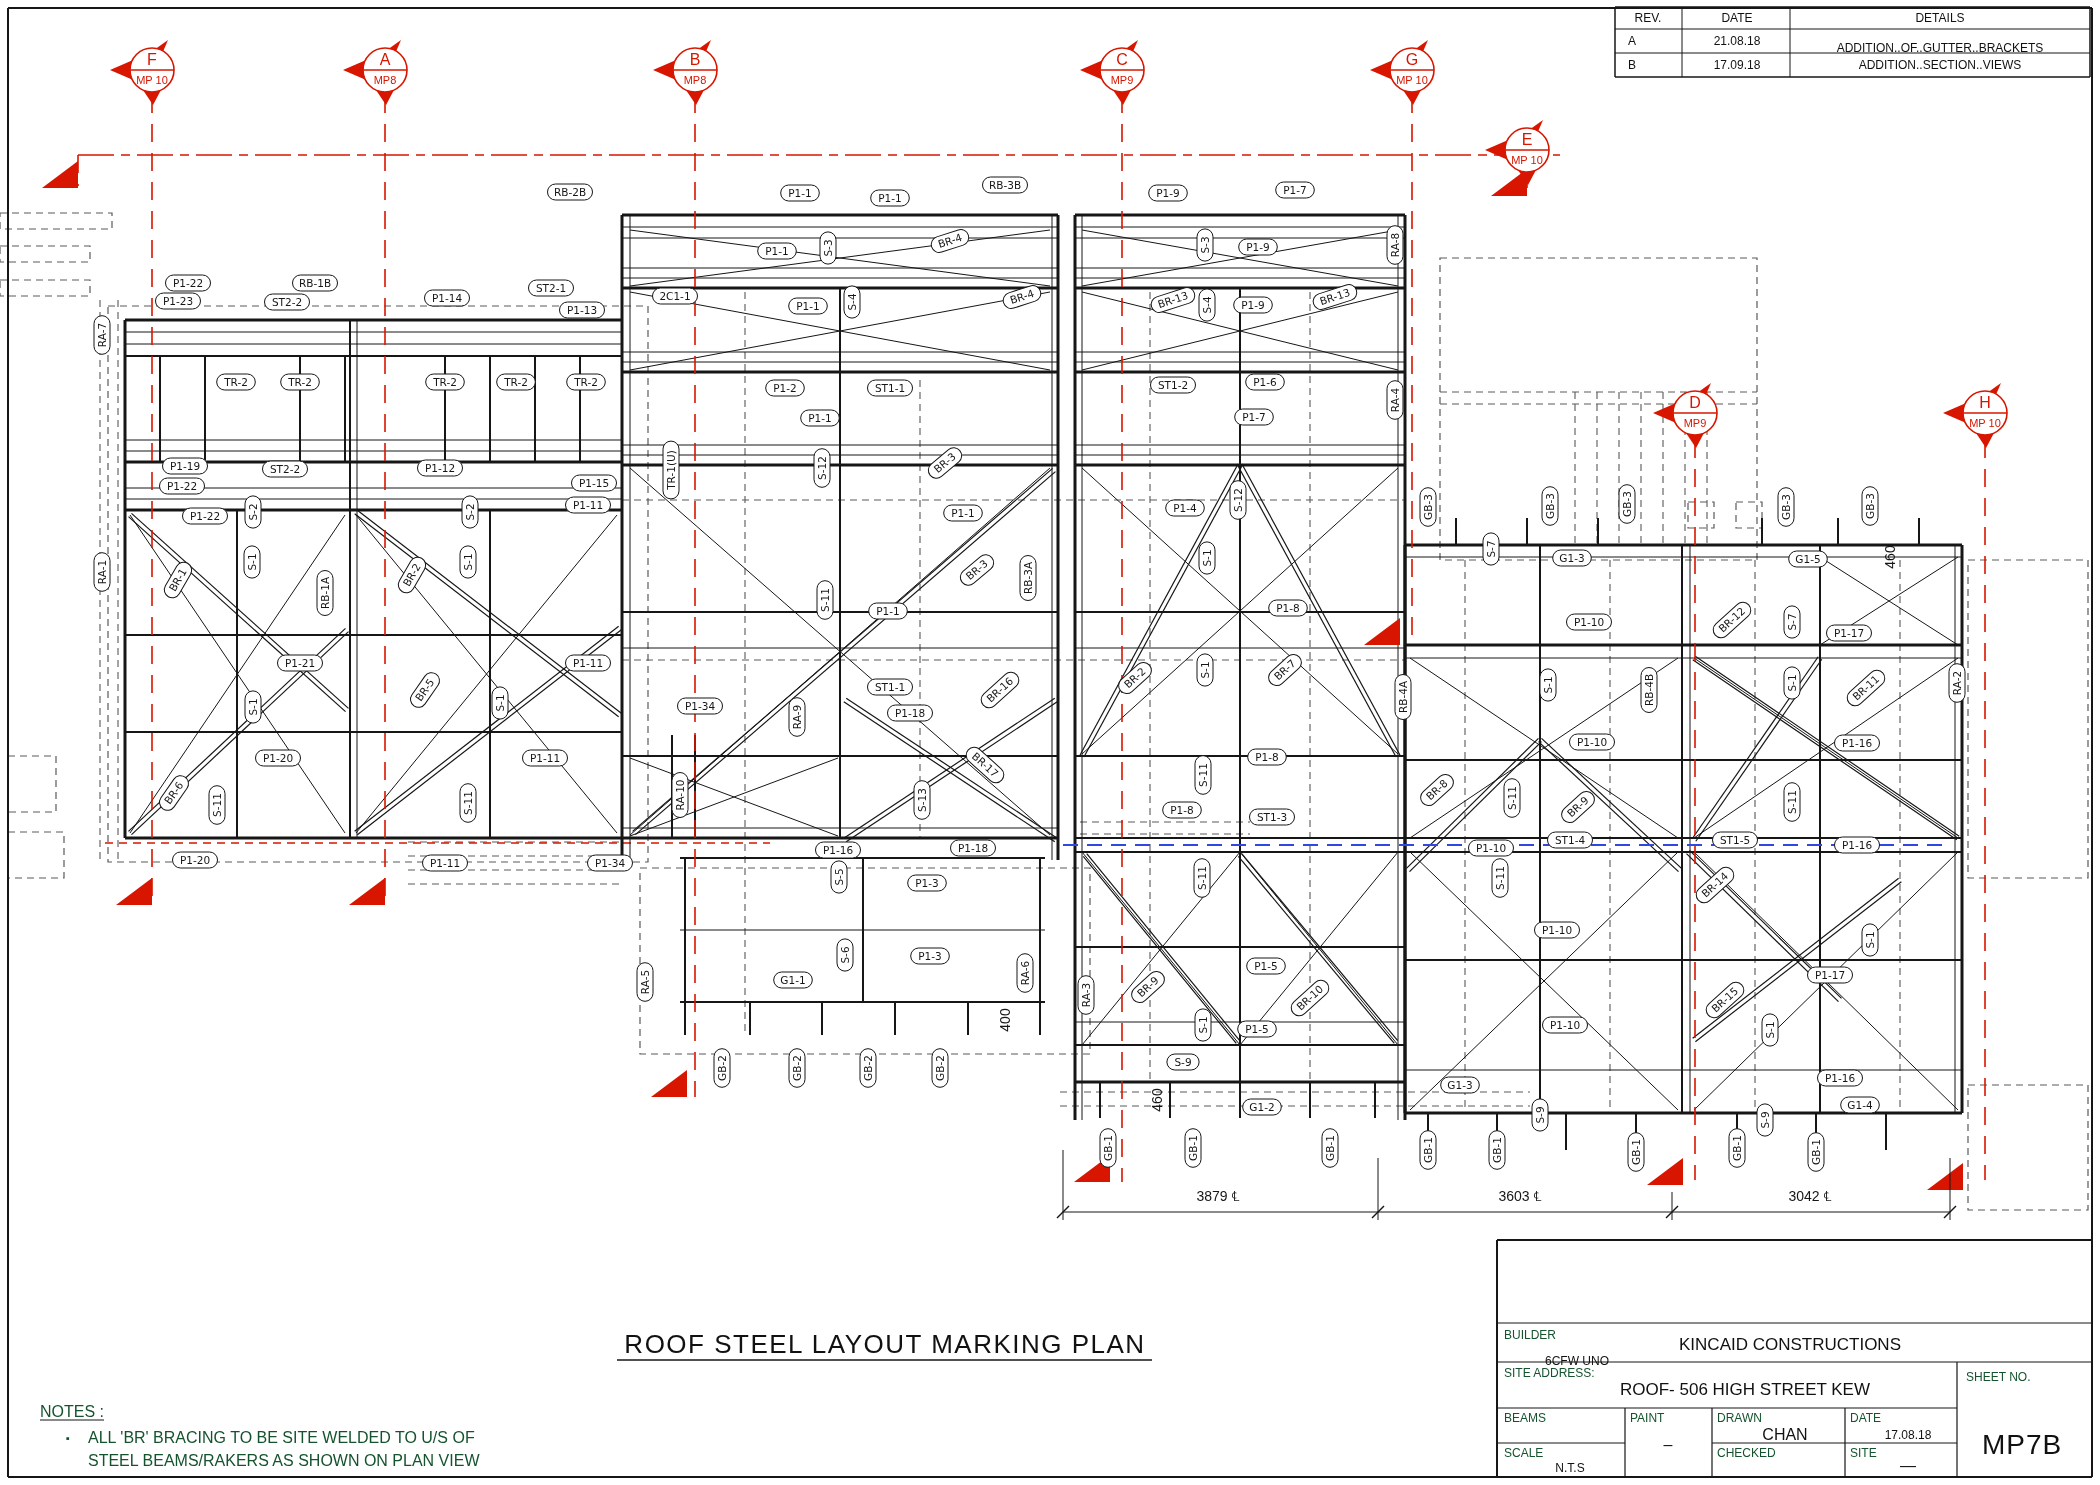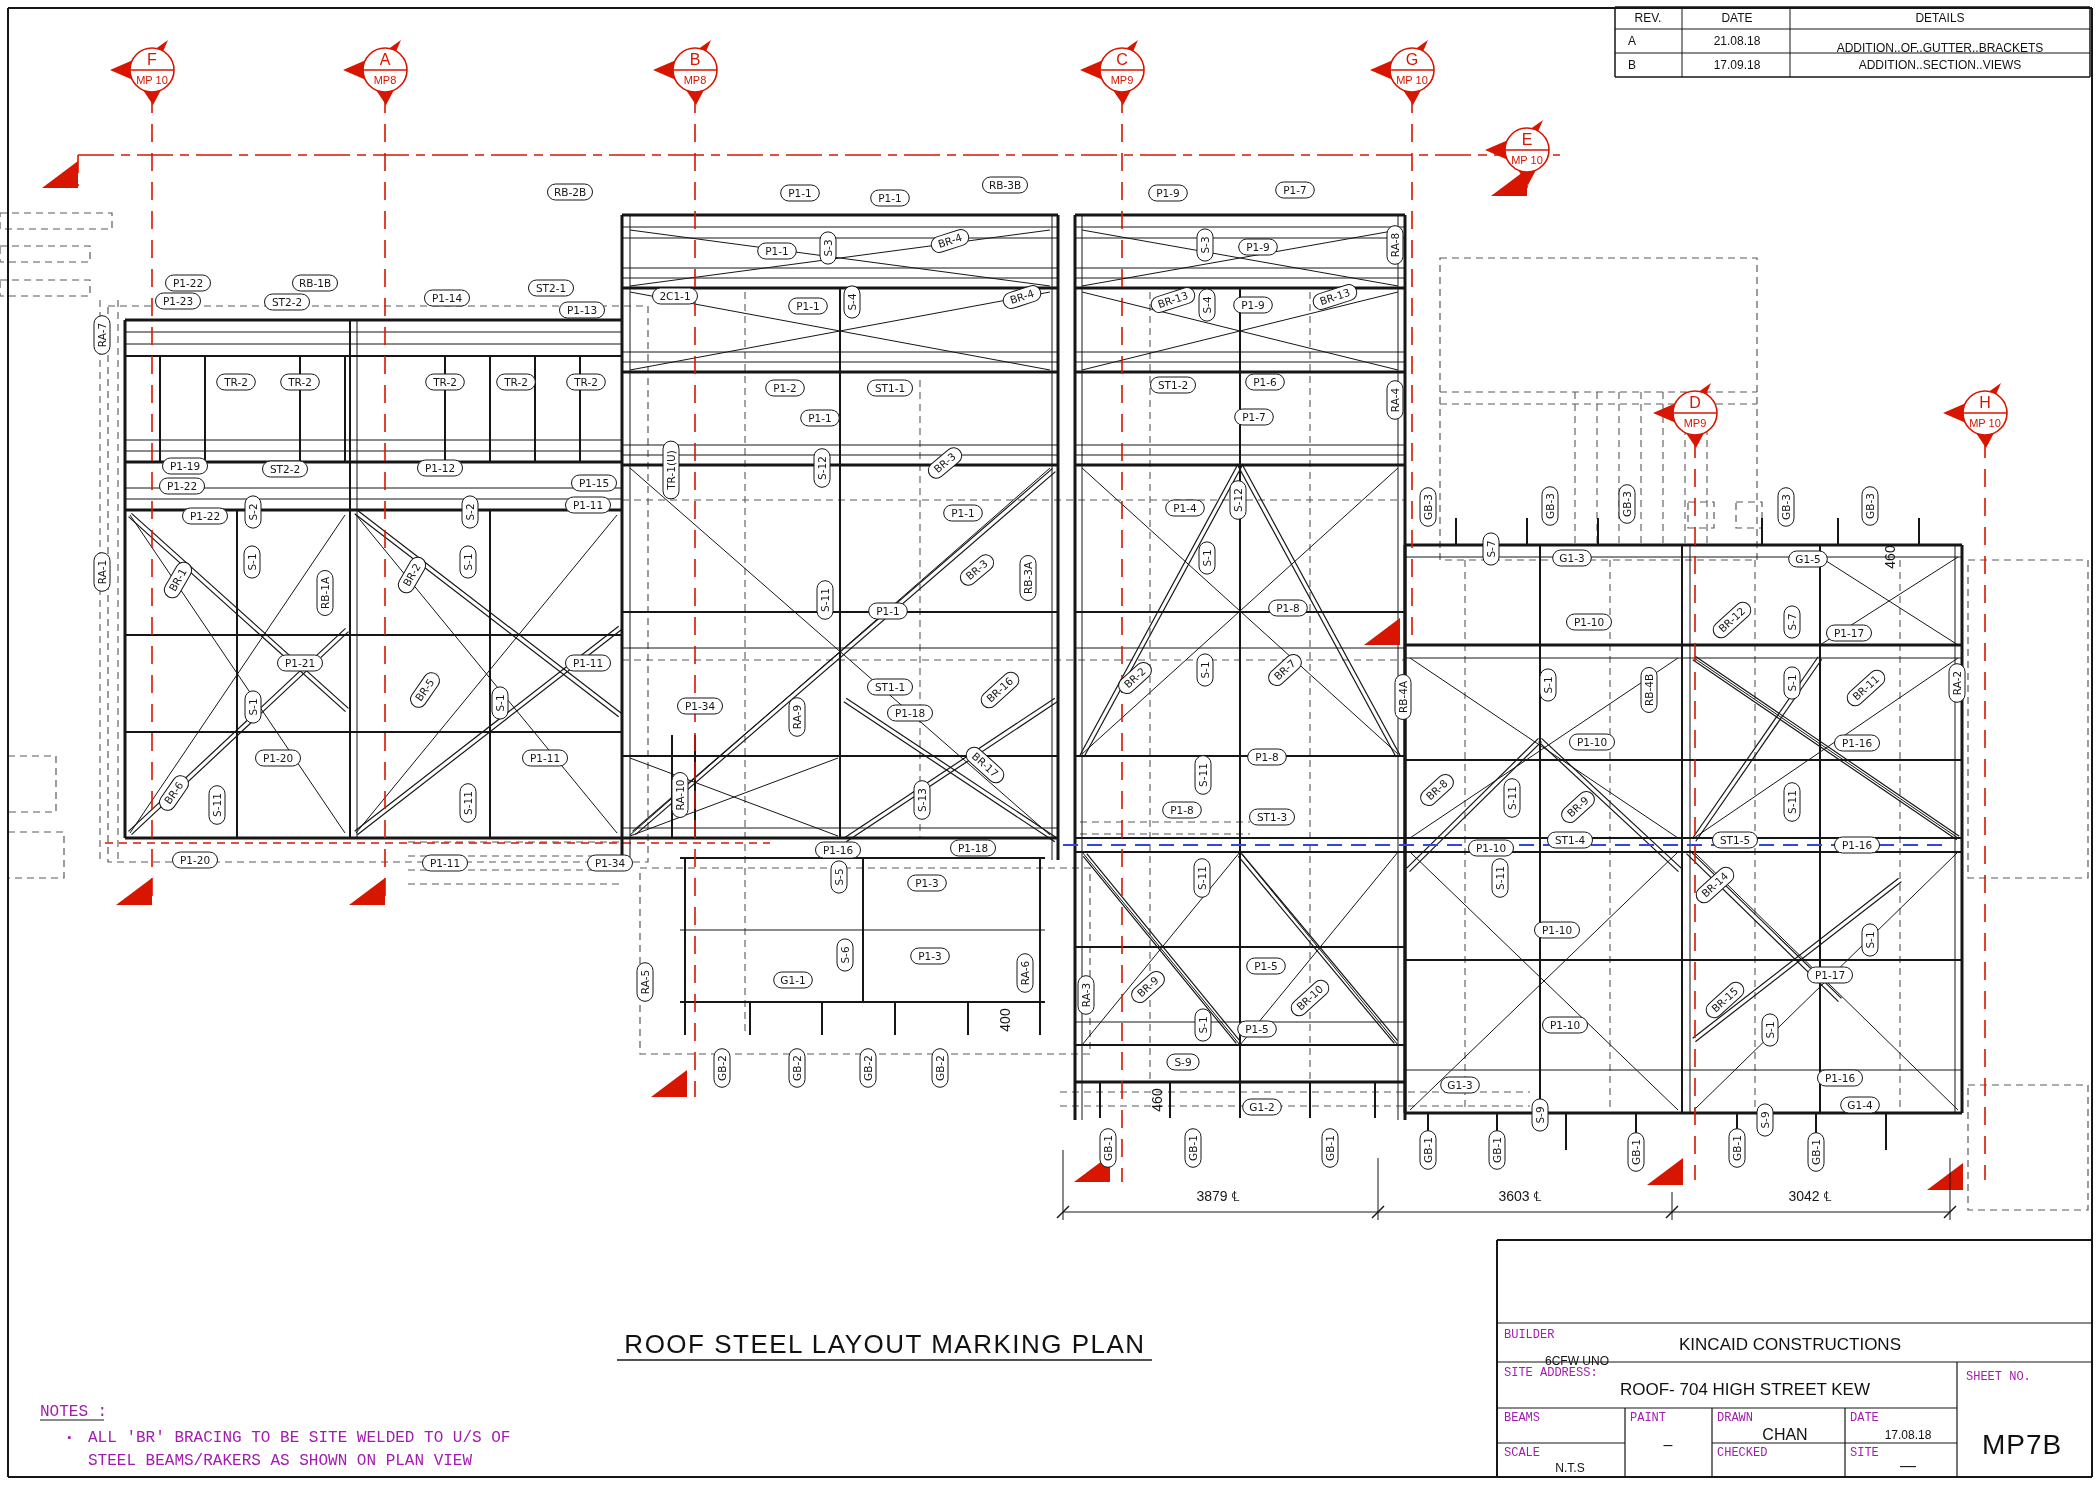--- a/index.html
+++ b/index.html
@@ -1,21 +1,21 @@
 <!DOCTYPE html>
 <html><head>
 <meta charset="utf-8">
 <style>
   html,body{margin:0;padding:0;background:#e8e8e8;}
   #sheet{position:relative;width:2100px;height:1485px;background:#ffffff;
          font-family:"DejaVu Sans",sans-serif;overflow:hidden;}
   #plan{position:absolute;left:0;top:0;}
   .t{position:absolute;transform:translate(-50%,-50%);white-space:nowrap;color:#111;
      font-family:"Liberation Sans",sans-serif;}
-  .tl{position:absolute;white-space:nowrap;color:#a21caf;font-family:Liberation Mono, monospace;} .f11{font-size:11px;} .f12{font-size:12px;} .f13{font-size:12px;}
+  .tl{position:absolute;white-space:nowrap;color:#14532d;font-family:Liberation Sans, sans-serif;} .f11{font-size:11px;} .f12{font-size:12px;} .f13{font-size:12px;}
   .f15{font-size:16px;} .f17{font-size:17px;} .f26{font-size:26px;letter-spacing:1.5px;text-align:center;}
   .f28{font-size:28px;letter-spacing:1px;}
 </style>
 </head>
 <body>
 
 <div id="sheet">
   <svg id="plan" width="2100" height="1485" viewBox="0 0 2100 1485">
       <rect x="1440" y="258" width="317" height="302" fill="none" stroke="#5a5a5a" stroke-width="1.2" stroke-dasharray="7 5"></rect>
       <rect x="1968" y="560" width="120" height="318" fill="none" stroke="#5a5a5a" stroke-width="1.2" stroke-dasharray="7 5"></rect>
@@ -1057,21 +1057,21 @@
   <span class="t f26" style="left:885px;top:1344px">ROOF STEEL LAYOUT MARKING PLAN</span>
 
   <span class="tl f15" style="left:40px;top:1403px">NOTES :</span>
   <span class="tl f11" style="left:66px;top:1432px">▪</span>
   <span class="tl f15" style="left:88px;top:1429px">ALL 'BR' BRACING TO BE SITE WELDED TO U/S OF</span>
   <span class="tl f15" style="left:88px;top:1452px">STEEL BEAMS/RAKERS AS SHOWN ON PLAN VIEW</span>
 
   <span class="tl f12" style="left:1504px;top:1328px">BUILDER</span>
   <span class="t f17" style="left:1790px;top:1345px">KINCAID CONSTRUCTIONS</span>
   <span class="tl f12" style="left:1504px;top:1366px">SITE ADDRESS:</span>
-  <span class="t f17" style="left:1745px;top:1390px">ROOF- 704 HIGH STREET KEW</span>
+  <span class="t f17" style="left:1745px;top:1390px">ROOF- 506 HIGH STREET KEW</span>
   <span class="tl f12" style="left:1504px;top:1411px">BEAMS</span>
   <span class="t f12" style="left:1577px;top:1361px">6CFW UNO</span>
   <span class="tl f12" style="left:1630px;top:1411px">PAINT</span>
   <span class="t f15" style="left:1668px;top:1445px">–</span>
   <span class="tl f12" style="left:1717px;top:1411px">DRAWN</span>
   <span class="t f15" style="left:1785px;top:1435px">CHAN</span>
   <span class="tl f12" style="left:1850px;top:1411px">DATE</span>
   <span class="t f13" style="left:1908px;top:1435px">17.08.18</span>
   <span class="tl f12" style="left:1504px;top:1446px">SCALE</span>
   <span class="t f12" style="left:1570px;top:1468px">N.T.S</span>

